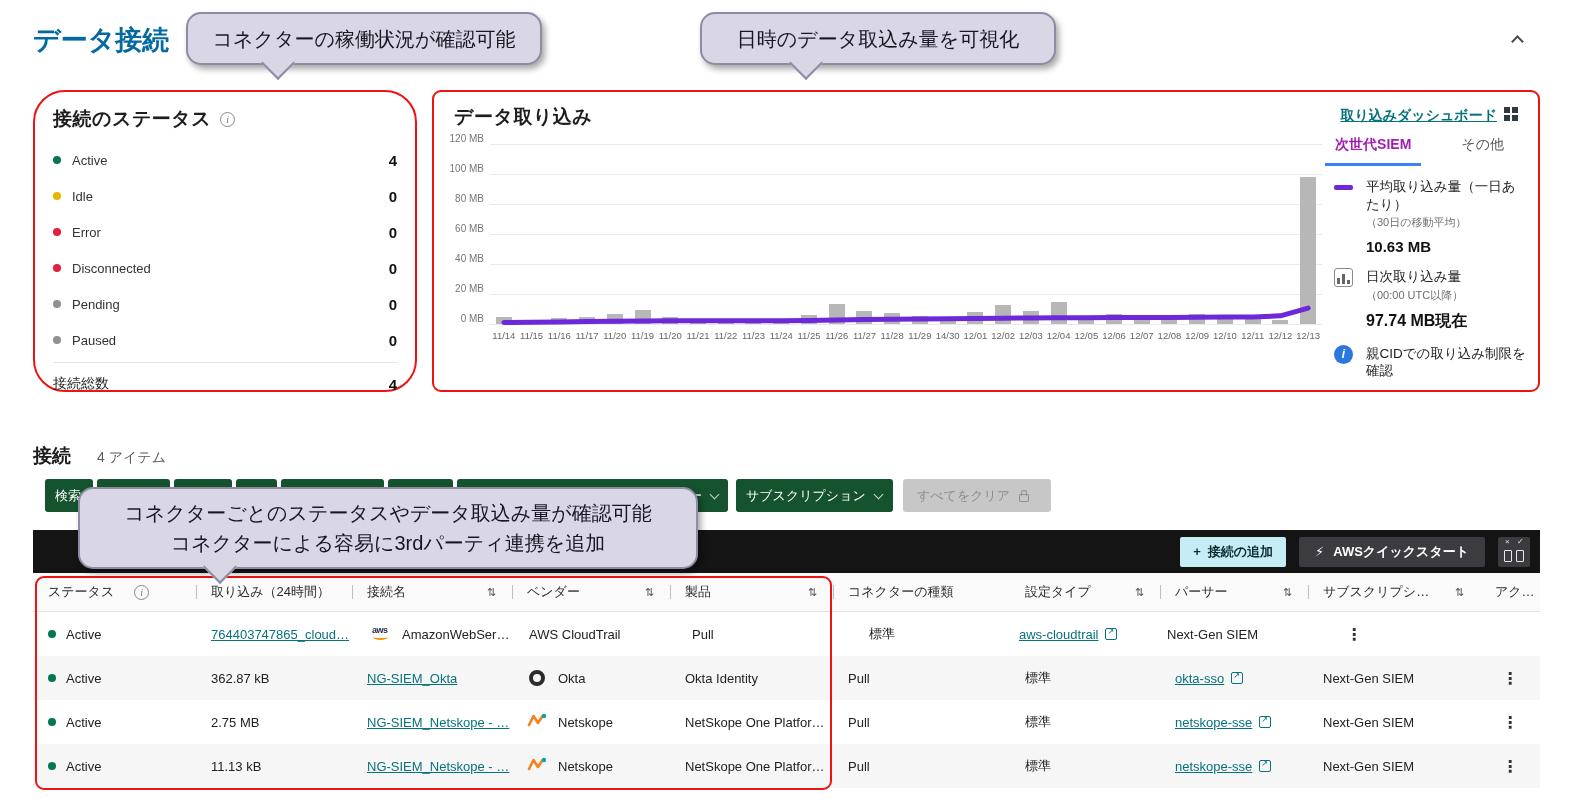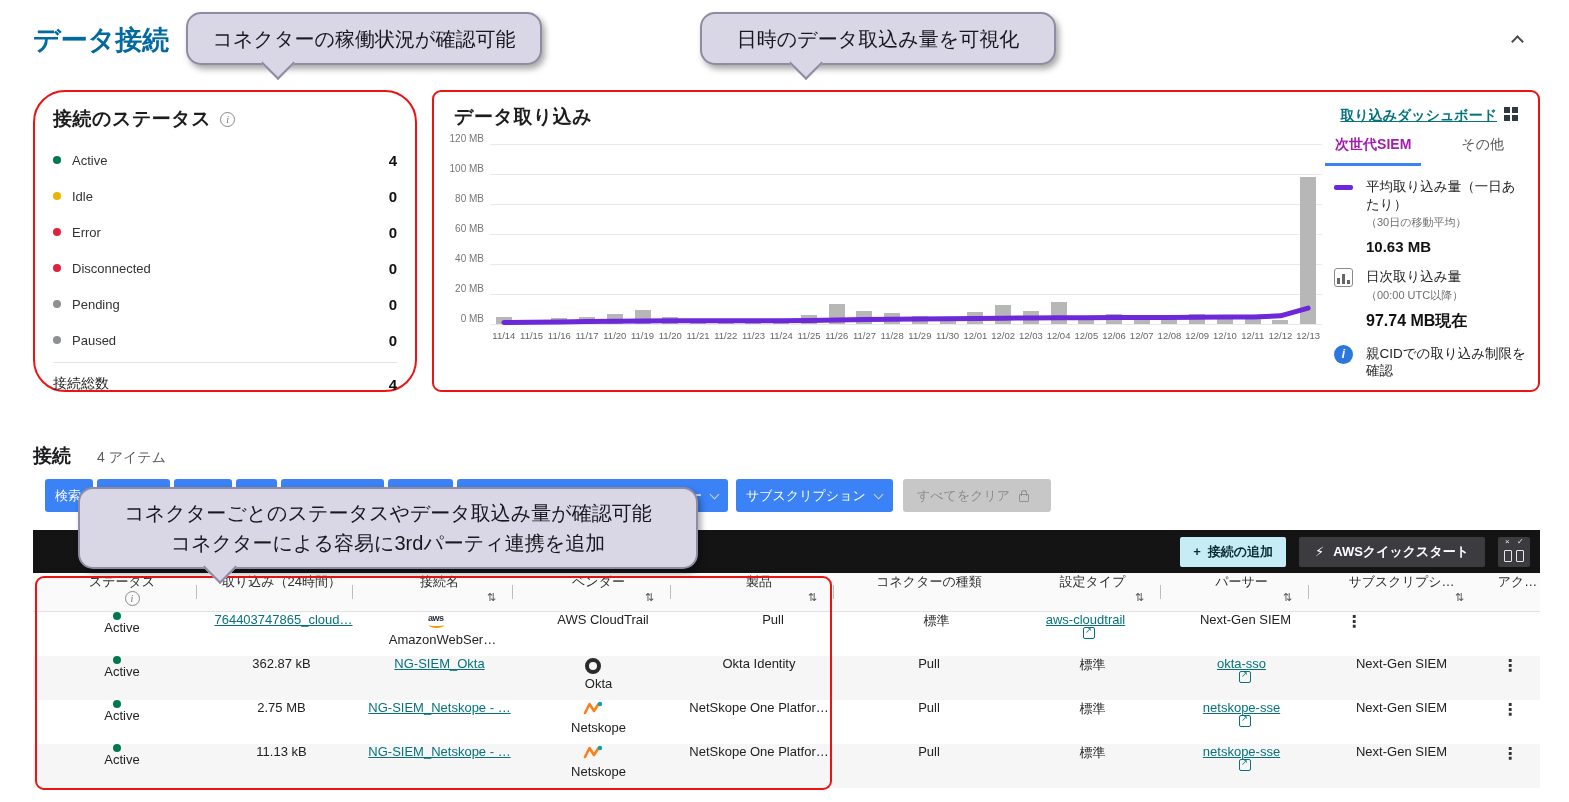--- a/index.html
+++ b/index.html
@@ -61,21 +61,21 @@
   .minibar-icon i { display:block; width:3px; background:#666; }
   .info-blue { width:19px; height:19px; border-radius:50%; background:#2b77dd; color:#fff; flex:none;
                font-size:12px; font-weight:700; text-align:center; line-height:19px; font-style:italic; }
   .dash-icon { width:14px; height:14px; flex:none; }
 
   
   .conn-header { position:absolute; left:33px; top:443px; display:flex; align-items:baseline; gap:26px; }
   .conn-title { font-size:19px; font-weight:700; color:#1d1d1f; }
   .conn-count { font-size:14px; color:#5a5a5a; }
 
-  .filter-btn { position:absolute; top:479px; height:33px; background:#3b82f6; border-radius:3px;
+  .filter-btn { position:absolute; top:479px; height:33px; background:#14532d; border-radius:3px;
                 color:#fff; font-size:13px; display:flex; align-items:center; padding:0 10px; cursor:pointer; }
   .filter-btn .chev-dn { width:7px; height:7px; border-right:1.6px solid #cfcfcf; border-bottom:1.6px solid #cfcfcf;
                 transform:rotate(45deg); margin-left:9px; margin-top:-3px; }
   .filter-btn.endalign { justify-content:flex-end; }
   .clear-btn { position:absolute; top:479px; height:33px; background:#c7c7c7; border-radius:3px; color:#8c8c8c;
                font-size:13px; display:flex; align-items:center; gap:9px; padding:0 14px; }
   .lock { width:10px; height:8px; border:1.5px solid #919191; border-radius:1px; position:relative; margin-top:4px; }
   .lock::before { content:''; position:absolute; left:1px; top:-5px; width:4px; height:5px;
                   border:1.5px solid #919191; border-bottom:none; border-radius:4px 4px 0 0; }
 
@@ -91,21 +91,21 @@
   .colpick-btn .bx { position:absolute; bottom:5px; width:8px; height:12px; border:1.3px solid #e8e8e8; border-radius:1px; }
   .colpick-btn .bx.l { left:6px; } .colpick-btn .bx.r { left:18px; }
   .colpick-btn .mk { position:absolute; top:1px; font-size:8px; color:#e8e8e8; line-height:8px; }
   .colpick-btn .mk.x { left:7px; } .colpick-btn .mk.v { left:19px; }
 
   
   .tbl { position:absolute; left:33px; top:573px; width:1507px; font-size:13px; color:#222; }
   .trow { display:flex; align-items:center; height:44px; }
   .trow.thead { height:39px; background:#fafafa; border-bottom:1px solid #e2e2e2; color:#2b2b2b; }
   .trow.alt { background:#f6f6f6; }
-  .cell { position:relative; display:flex; align-items:center; padding-left:15px; height:100%; overflow:hidden; white-space:nowrap;flex-direction:column; }
+  .cell { position:relative; display:flex; align-items:center; padding-left:15px; height:100%; overflow:hidden; white-space:nowrap; }
   .thead .cell.has-sep::before { content:''; position:absolute; left:0; top:12px; bottom:12px; border-left:1px solid #bdbdbd; }
   .sort-ic { margin-left:auto; margin-right:16px; color:#555; font-size:11px; }
   .hdr-info { margin-left:20px; }
   .link { color:#06737c; text-decoration:underline; cursor:pointer; }
   .ext { display:inline-block; width:12px; height:12px; border:1.4px solid #06737c; border-radius:2px;
          margin-left:7px; position:relative; }
   .ext::after { content:'\2197'; position:absolute; left:1px; top:-2px; font-size:8px; color:#06737c; }
   .kebab { font-size:16px; font-weight:700; color:#333; letter-spacing:0; cursor:pointer; margin:0 auto; }
 
   
@@ -326,21 +326,21 @@
         <div class="xlabel">11/20</div>
         <div class="xlabel">11/21</div>
         <div class="xlabel">11/22</div>
         <div class="xlabel">11/23</div>
         <div class="xlabel">11/24</div>
         <div class="xlabel">11/25</div>
         <div class="xlabel">11/26</div>
         <div class="xlabel">11/27</div>
         <div class="xlabel">11/28</div>
         <div class="xlabel">11/29</div>
-        <div class="xlabel">11/30</div>
+        <div class="xlabel">14/30</div>
         <div class="xlabel">12/01</div>
         <div class="xlabel">12/02</div>
         <div class="xlabel">12/03</div>
         <div class="xlabel">12/04</div>
         <div class="xlabel">12/05</div>
         <div class="xlabel">12/06</div>
         <div class="xlabel">12/07</div>
         <div class="xlabel">12/08</div>
         <div class="xlabel">12/09</div>
         <div class="xlabel">12/10</div>

